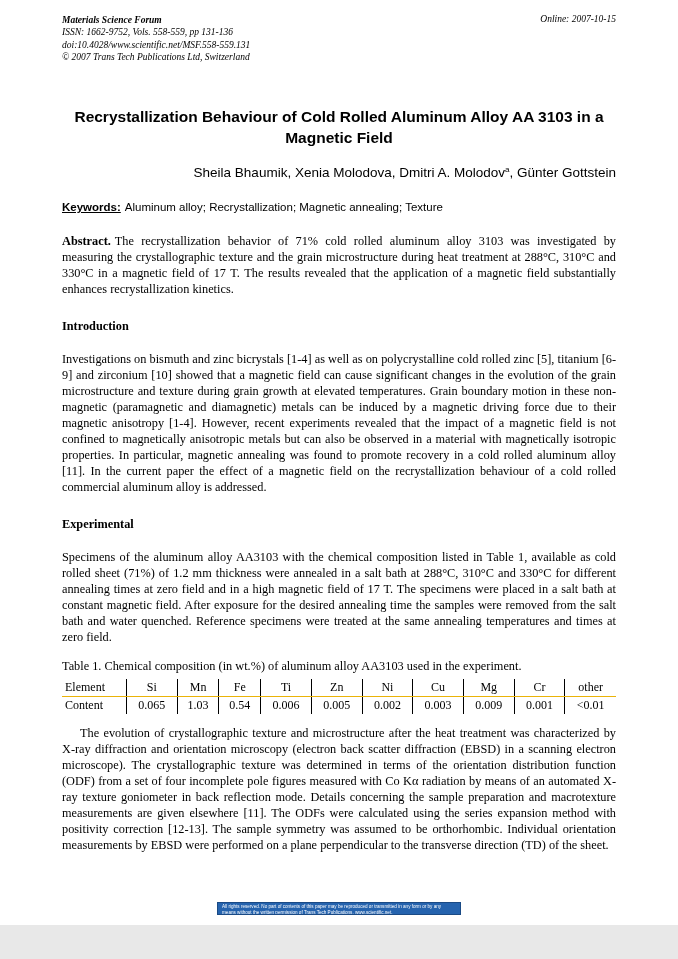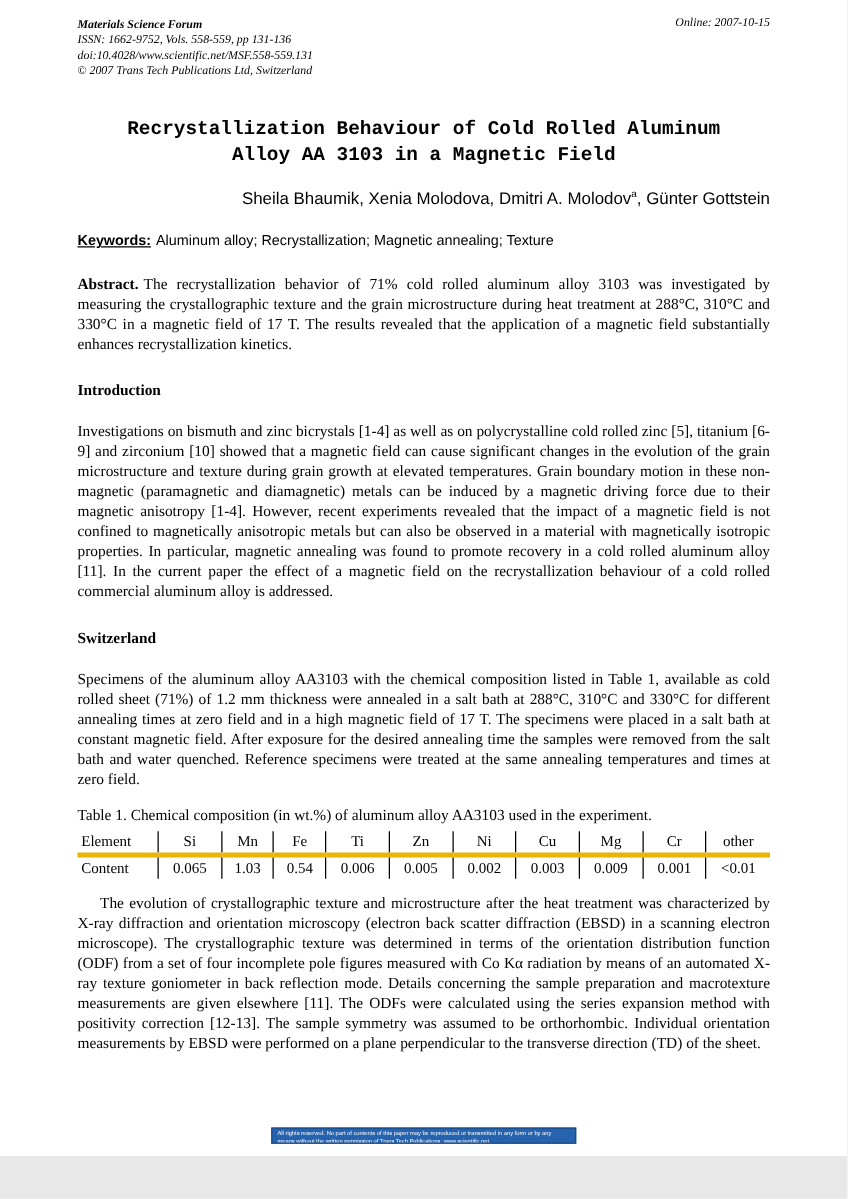--- a/index.html
+++ b/index.html
@@ -6,22 +6,22 @@
   .page {
     width:678px; height:925px; margin:0 auto; background:#ffffff;
     box-sizing:border-box; padding:14px 62px; position:relative; overflow:hidden;
     font-family:"Liberation Serif", serif; color:#000;
   }
   .header-row { display:flex; justify-content:space-between; align-items:flex-start; }
   .header-left { font-style:italic; font-size:9.5px; line-height:1.3; }
   .header-left .journal { font-weight:bold; }
   .header-right { font-style:italic; font-size:9.5px; white-space:nowrap; }
   .title {
-    margin:30px auto 0; text-align:center; max-width:530px;
-    font-family:Liberation Mono, monospace; font-weight:bold;
+    margin:44px auto 0; text-align:center; max-width:530px;
+    font-family:Liberation Sans, sans-serif; font-weight:bold;
     font-size:15.5px; line-height:1.35;
   }
   .authors {
     margin-top:16px; text-align:right;
     font-family:"Liberation Sans", sans-serif; font-size:13.5px;
   }
   .affil {
     margin-top:10px; text-align:center;
     font-family:"Liberation Sans", sans-serif; font-size:11px; line-height:1.85;
   }
@@ -40,21 +40,21 @@
   .para { margin-top:18px; font-size:12.3px; line-height:1.3; text-align:justify; }
   .para-indent { text-indent:18px; margin-top:12px; }
   .caption { margin-top:13px; font-size:12.3px; }
   table.comp { width:100%; border-collapse:collapse; margin-top:5px; font-size:12px; }
   table.comp th, table.comp td {
     border-left:1px solid #000; padding:1px 3px; text-align:center; font-weight:normal;
   }
   table.comp th:first-child, table.comp td:first-child {
     border-left:none; text-align:left; width:58px;
   }
-  table.comp tr.hdr th { border-bottom:4px solid #eab308;margin-top:16px; }
+  table.comp tr.hdr th { border-bottom:1px solid #eab308;margin-top:16px; }
   .stamp {
     position:absolute; left:50%; transform:translateX(-50%); bottom:10px;
     width:244px; height:13px; box-sizing:border-box; overflow:hidden;
     background:#2563ae; border:1px solid #1a4a85; color:#fff;
     font-family:"Liberation Sans", sans-serif; font-size:4.6px; line-height:1.25;
     padding:1px 4px;
   }
 </style>
 </head>
 <body>
@@ -77,21 +77,21 @@
 
 
 
   <div class="keywords"><span class="kw-label">Keywords:</span><span class="kw-text">Aluminum alloy; Recrystallization; Magnetic annealing; Texture</span></div>
 
   <div class="abstract"><span class="ab-label">Abstract.</span><span class="ab-text">The recrystallization behavior of 71% cold rolled aluminum alloy 3103 was investigated by measuring the crystallographic texture and the grain microstructure during heat treatment at 288°C, 310°C and 330°C in a magnetic field of 17 T. The results revealed that the application of a magnetic field substantially enhances recrystallization kinetics.</span></div>
 
   <div class="section-heading">Introduction</div>
   <div class="para">Investigations on bismuth and zinc bicrystals [1-4] as well as on polycrystalline cold rolled zinc [5], titanium [6-9] and zirconium [10] showed that a magnetic field can cause significant changes in the evolution of the grain microstructure and texture during grain growth at elevated temperatures. Grain boundary motion in these non-magnetic (paramagnetic and diamagnetic) metals can be induced by a magnetic driving force due to their magnetic anisotropy [1-4]. However, recent experiments revealed that the impact of a magnetic field is not confined to magnetically anisotropic metals but can also be observed in a material with magnetically isotropic properties. In particular, magnetic annealing was found to promote recovery in a cold rolled aluminum alloy [11]. In the current paper the effect of a magnetic field on the recrystallization behaviour of a cold rolled commercial aluminum alloy is addressed.</div>
 
-  <div class="section-heading">Switzerland</div>
+  <div class="section-heading">Experimental</div>
   <div class="para">Specimens of the aluminum alloy AA3103 with the chemical composition listed in Table 1, available as cold rolled sheet (71%) of 1.2 mm thickness were annealed in a salt bath at 288°C, 310°C and 330°C for different annealing times at zero field and in a high magnetic field of 17 T. The specimens were placed in a salt bath at constant magnetic field. After exposure for the desired annealing time the samples were removed from the salt bath and water quenched. Reference specimens were treated at the same annealing temperatures and times at zero field.</div>
 
   <div class="caption">Table 1. Chemical composition (in wt.%) of aluminum alloy AA3103 used in the experiment.</div>
 
   <table class="comp">
     <tbody>
         <tr class="hdr">
       <th>Element</th>
       <th>Si</th>
       <th>Mn</th>

